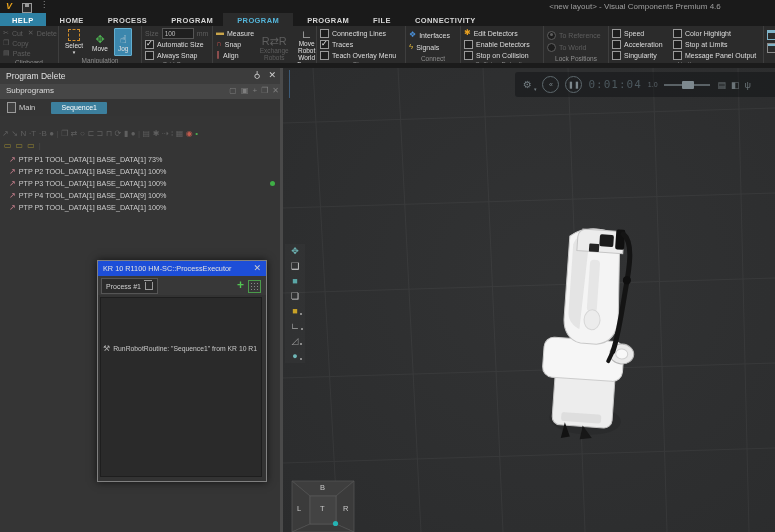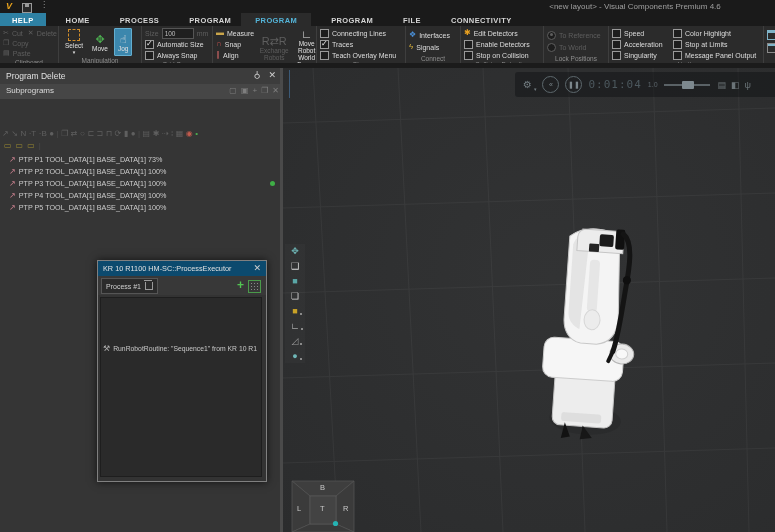--- a/index.html
+++ b/index.html
@@ -9,21 +9,21 @@
   .abs{position:absolute;}
   
   #titlebar{left:0;top:0;width:775px;height:13px;background:#1a1a1a;}
   #vlogo{left:6px;top:1px;font-size:9px;font-weight:bold;font-style:italic;color:#e8a21d;}
   #saveicon{left:22px;top:3px;width:8px;height:8px;border:1px solid #9a9a9a;background:#2a2a2a;}
   #saveicon::after{content:"";position:absolute;left:2px;top:0;width:4px;height:3px;background:#9a9a9a;}
   #customize{left:40px;top:0px;font-size:8px;color:#9a9a9a;}
   #apptitle{left:500px;top:2px;width:270px;text-align:center;font-size:8px;color:#9f9f9f;white-space:nowrap;}
   
   #menubar{left:0;top:13px;width:775px;height:13px;background:#1a1a1a;display:flex;align-items:stretch;}
-  .mtab{font-size:7.5px;font-weight:bold;letter-spacing:.4px;color:#d6d6d6;padding:3px 10px 0 20px;cursor:default;}
+  .mtab{font-size:7.5px;font-weight:bold;letter-spacing:.4px;color:#d6d6d6;padding:3px 10px 0 14px;cursor:default;}
   .mtab.file{background:#2e81a4;color:#fff;padding:3px 12px 0 12px;}
   .mtab.active{background:#2b2b2b;color:#54b4d8;padding:3px 14px 0 14px;}
   
   #ribbon{left:0;top:26px;width:775px;height:37px;background:#2b2b2b;display:flex;overflow:hidden;}
   .rgroup{display:flex;flex-direction:column;border-right:1px solid #3e3e3e;padding:2px 3px 0 3px;flex:0 0 auto;}
   .rbody{display:flex;flex:1;gap:3px;}
   .rlabel{text-align:center;color:#8d8d8d;font-size:6.5px;padding:1px 0 1px 0;}
   .rcol{display:flex;flex-direction:column;justify-content:flex-start;}
   .rrow{display:flex;align-items:center;gap:3px;height:10px;font-size:7px;color:#dedede;white-space:nowrap;}
   .dis{color:#5e5e5e !important;}
@@ -65,21 +65,21 @@
   .tbi.sep{color:#4c4c4c !important;}
   #stmts{left:0;top:85px;width:283px;}
   .stmt{height:12px;display:flex;align-items:center;padding-left:9px;font-size:7.2px;color:#cccccc;white-space:nowrap;position:relative;}
   .stmt .mic{color:#c77f8d;font-size:8px;margin-right:3px;}
   .gdot{width:5px;height:5px;border-radius:50%;background:#3fae46;}
   .stmt .gdot{position:absolute;right:8px;top:4px;}
   #panelscroll{right:0;top:0;width:3px;height:464px;background:#4a4a4a;}
   
   #procwin{left:97px;top:260px;width:168px;height:220px;background:#333333;border:1px solid #808080;
            box-shadow:0 0 8px rgba(0,0,0,.65);z-index:30;}
-  #pwtitle{left:0;top:0;width:100%;height:15px;background:#0c4a6e;border-bottom:1px solid #444;}
+  #pwtitle{left:0;top:0;width:100%;height:15px;background:#1d4ed8;border-bottom:1px solid #444;}
   #pwtitle .t{position:absolute;left:5px;top:3px;font-size:7.3px;color:#e0e0e0;white-space:nowrap;}
   #pwtitle .closex{position:absolute;right:5px;top:2px;}
   #pwtabs{left:0;top:15px;width:100%;height:19px;background:#383838;}
   #proctab{position:absolute;left:3px;top:2px;height:14px;padding:0 4px;background:#2b2b2b;border:1px solid #555;
            display:flex;align-items:center;gap:4px;font-size:7px;color:#d0d0d0;}
   .trash{width:6px;height:7px;border:1px solid #9a9a9a;border-top:none;position:relative;display:inline-block;}
   .trash::before{content:"";position:absolute;left:-2px;top:-2px;width:8px;height:1px;background:#9a9a9a;}
   #pwadd{position:absolute;right:22px;top:2px;font-size:12px;font-weight:bold;color:#52c452;line-height:14px;}
   #pwgrid{position:absolute;right:5px;top:4px;width:11px;height:11px;border:1px solid #4a9a4a;
           background-image:radial-gradient(#8a8a8a 0.7px,transparent 0.8px);background-size:3px 3px;background-position:1px 1px;}
@@ -361,20 +361,27 @@
   <div id="subbar" class="abs">
     <span class="t">Subprograms</span>
     <span id="subicons">
         <span class="tbi">▢</span>
         <span class="tbi">▣</span>
         <span class="tbi">+</span>
         <span class="tbi">❐</span>
         <span class="tbi">✕</span>
       </span>
   </div>
+  <div id="routtabs" class="abs">
+    <span id="maintab">
+        <span class="doc"></span>
+        <span>Main</span>
+      </span>
+    <span id="seqtab">Sequence1</span>
+  </div>
   <div id="stmtbar1" class="abs">
       <span class="tbi">↗</span>
       <span class="tbi">↘</span>
       <span class="tbi">N</span>
       <span class="tbi">·T</span>
       <span class="tbi">·B</span>
       <span class="tbi">●</span>
       <span class="tbi sep">|</span>
       <span class="tbi">❐</span>
       <span class="tbi">⇄</span>

